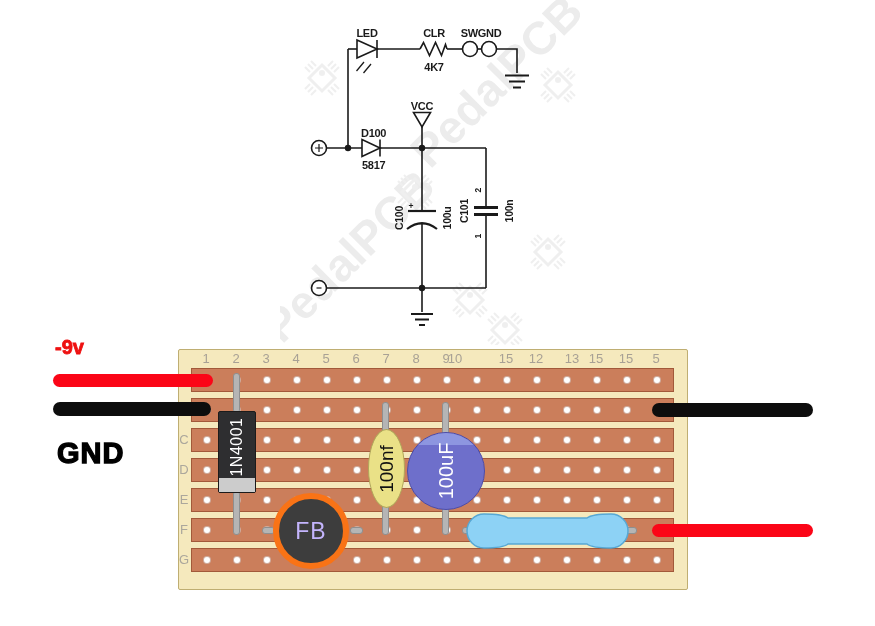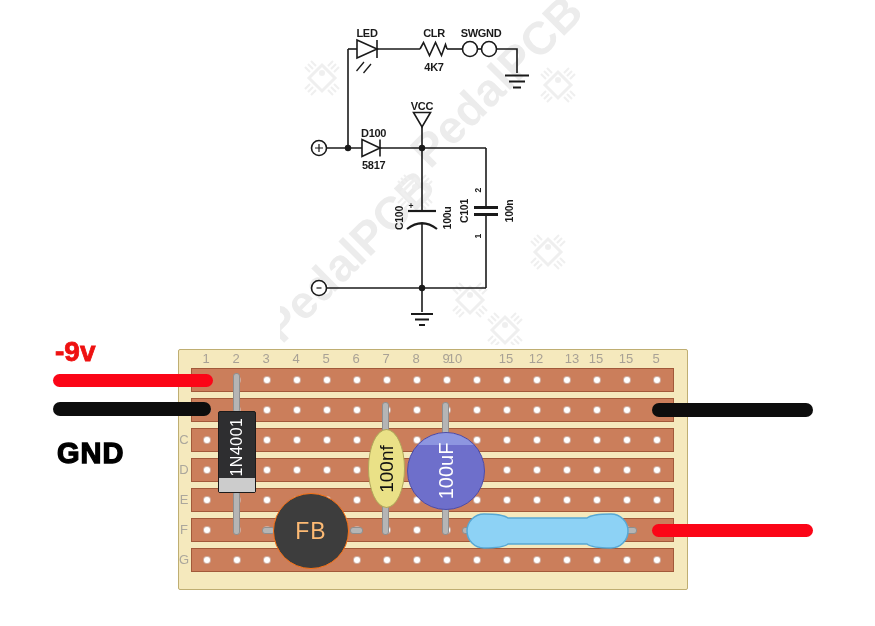--- a/index.html
+++ b/index.html
@@ -31,38 +31,38 @@
   .lead{position:absolute;background:var(--lead);border:1px solid #8f8f8f;border-radius:3px;box-sizing:border-box;}
 
   .diode-body{position:absolute;left:218px;top:411px;width:38px;height:82px;background:var(--diode-body);
               border:1px solid #1b1b1b;border-radius:2px;box-sizing:border-box;}
   .diode-band{position:absolute;left:0;bottom:0;width:100%;height:14px;background:var(--diode-band);}
   .vlabel{position:absolute;left:50%;top:50%;transform:translate(-50%,-50%) rotate(-90deg);
           white-space:nowrap;}
   .diode-body .vlabel{top:44%;color:#fff;font-size:16px;font-weight:500;letter-spacing:.5px;}
 
   .fb-body{position:absolute;left:273px;top:493px;width:76px;height:76px;border-radius:50%;
-           background:var(--ferrite);border:1px solid #f97316;box-sizing:border-box;
-           display:flex;align-items:center;justify-content:center;color:#fdba74;font-size:23px;letter-spacing:1px;}
+           background:var(--ferrite);border:6px solid #f97316;box-sizing:border-box;
+           display:flex;align-items:center;justify-content:center;color:#c4b5fd;font-size:23px;letter-spacing:1px;}
 
   .filmcap-body{position:absolute;left:368px;top:429px;width:37px;height:79px;border-radius:50%;
                 background:var(--film-cap);border:1.5px solid var(--film-cap-border);box-sizing:border-box;}
   .filmcap-body .vlabel{color:#111;font-size:19px;font-weight:500;}
 
   .ecap-body{position:absolute;left:407px;top:432px;width:78px;height:78px;border-radius:50%;
              background:var(--electro-cap);border:1.5px solid var(--electro-cap-border);
              box-sizing:border-box;overflow:hidden;}
   .ecap-band{position:absolute;left:0;top:0;width:100%;height:12px;background:var(--electro-cap-band);}
   .ecap-body .vlabel{color:#fff;font-size:20px;font-weight:500;}
 
   #resistor-svg{position:absolute;left:463px;top:510px;width:170px;height:42px;}
   .res-label{position:absolute;left:467px;top:519px;width:162px;text-align:center;
              font-size:21px;color:#111;}
 
-  .lbl-neg9v{position:absolute;left:55px;top:336px;font-size:28px;font-weight:700;
+  .lbl-neg9v{position:absolute;left:55px;top:336px;font-size:20px;font-weight:700;
              color:var(--label-red);-webkit-text-stroke:0.8px var(--label-red);}
   .lbl-gnd{position:absolute;left:57px;top:437px;font-size:29px;font-weight:700;color:#000;
            -webkit-text-stroke:1.3px #000;letter-spacing:1px;}
 </style>
 </head>
 <body>
 
 <div class="stage">
 
   <svg id="schematic" viewBox="280 0 300 345">

